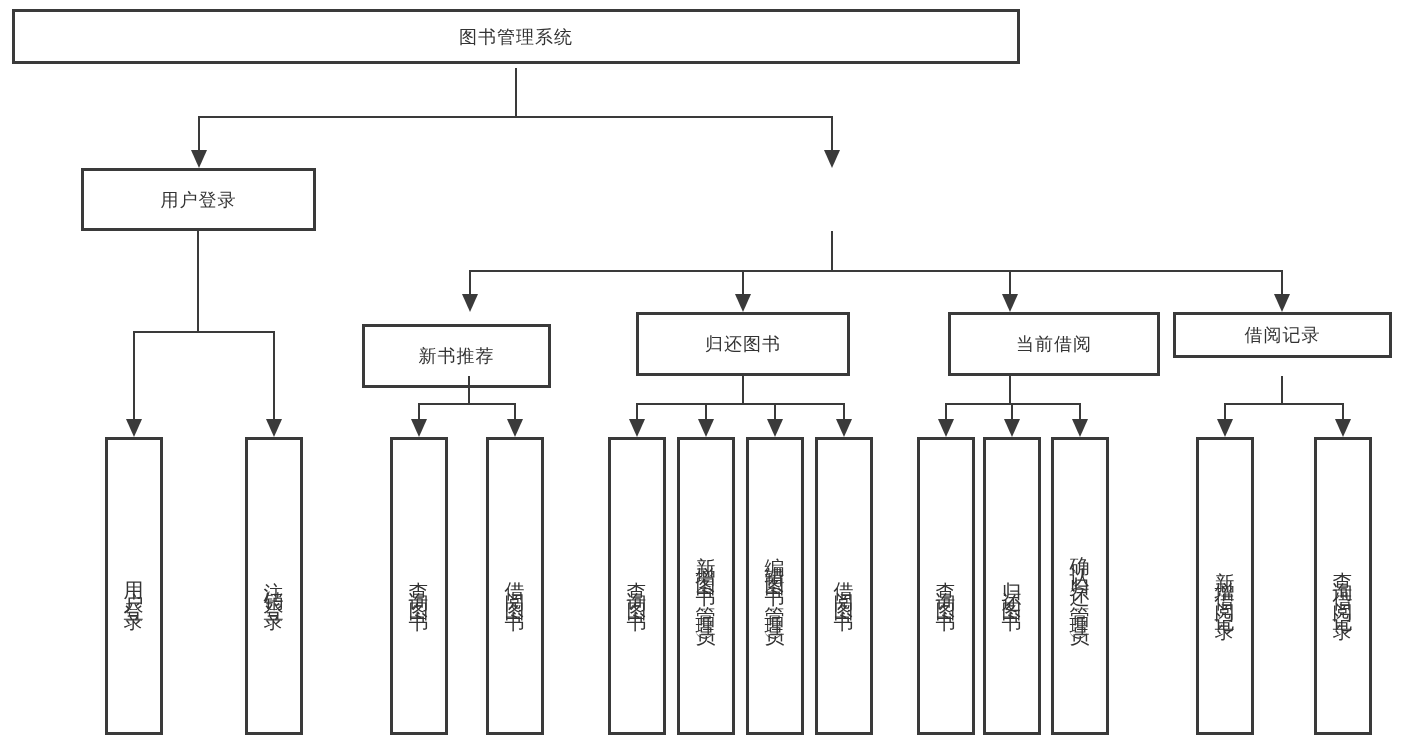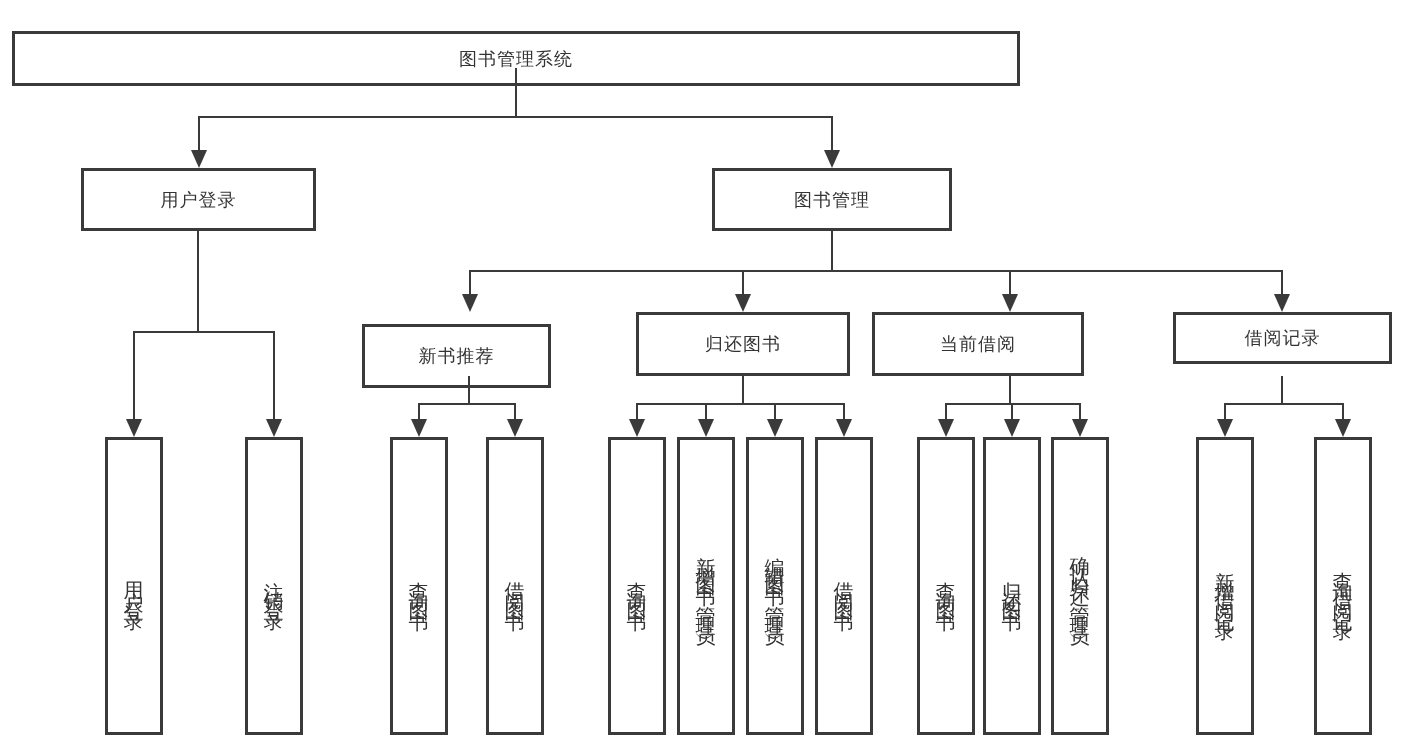--- a/index.html
+++ b/index.html
@@ -50,46 +50,45 @@
     position:absolute;right:15px;bottom:7px;
     font-size:19px;color:var(--watermark);
     letter-spacing:1px;white-space:nowrap;
   }
 </style>
 </head>
 <body>
 
 <div class="canvas">
 
-  <div class="box hbox" style="left:12px;top:31px;width:1008px;height:55px">图书管理系统</div>
+  <div class="box hbox" style="left:12px;top:9px;width:1008px;height:55px">图书管理系统</div>
 
   <div class="vl" style="left:515px;top:68px;height:50px"></div>
   <div class="hl" style="left:198px;top:116px;width:635px"></div>
   <div class="arrow" style="left:191px;top:116px;height:52px"></div>
   <div class="arrow" style="left:824px;top:116px;height:52px"></div>
 
   <div class="box hbox" style="left:81px;top:168px;width:235px;height:63px">用户登录</div>
-  <div class="box hbox" style="left:712px;top:168px;width:240px;height:63px">图书管理</div>
 
   <div class="vl" style="left:197px;top:231px;height:101px"></div>
   <div class="hl" style="left:134px;top:331px;width:141px"></div>
   <div class="arrow" style="left:126px;top:331px;height:106px"></div>
   <div class="arrow" style="left:266px;top:331px;height:106px"></div>
 
   <div class="vl" style="left:831px;top:231px;height:40px"></div>
   <div class="hl" style="left:469px;top:270px;width:814px"></div>
   <div class="arrow" style="left:462px;top:270px;height:42px"></div>
   <div class="arrow" style="left:735px;top:270px;height:42px"></div>
   <div class="arrow" style="left:1002px;top:270px;height:42px"></div>
   <div class="arrow" style="left:1274px;top:270px;height:42px"></div>
 
   <div class="box hbox" style="left:362px;top:324px;width:189px;height:64px">新书推荐</div>
   <div class="box hbox" style="left:636px;top:312px;width:214px;height:64px">归还图书</div>
-  <div class="box hbox" style="left:872px;top:312px;width:212px;height:64px">当前借阅</div>
-  <div class="box hbox" style="left:1173px;top:312px;width:219px;height:52px">借阅记录</div>
+  <div class="box hbox" style="left:948px;top:312px;width:212px;height:64px">当前借阅</div>
+  <div class="box hbox" style="left:1173px;top:312px;width:219px;height:46px">借阅记录</div>
 
   <div class="vl" style="left:468px;top:376px;height:27px"></div>
   <div class="hl" style="left:419px;top:403px;width:97px"></div>
   <div class="arrow" style="left:411px;top:403px;height:34px"></div>
   <div class="arrow" style="left:507px;top:403px;height:34px"></div>
 
   <div class="vl" style="left:742px;top:376px;height:27px"></div>
   <div class="hl" style="left:637px;top:403px;width:208px"></div>
   <div class="arrow" style="left:629px;top:403px;height:34px"></div>
   <div class="arrow" style="left:698px;top:403px;height:34px"></div>

